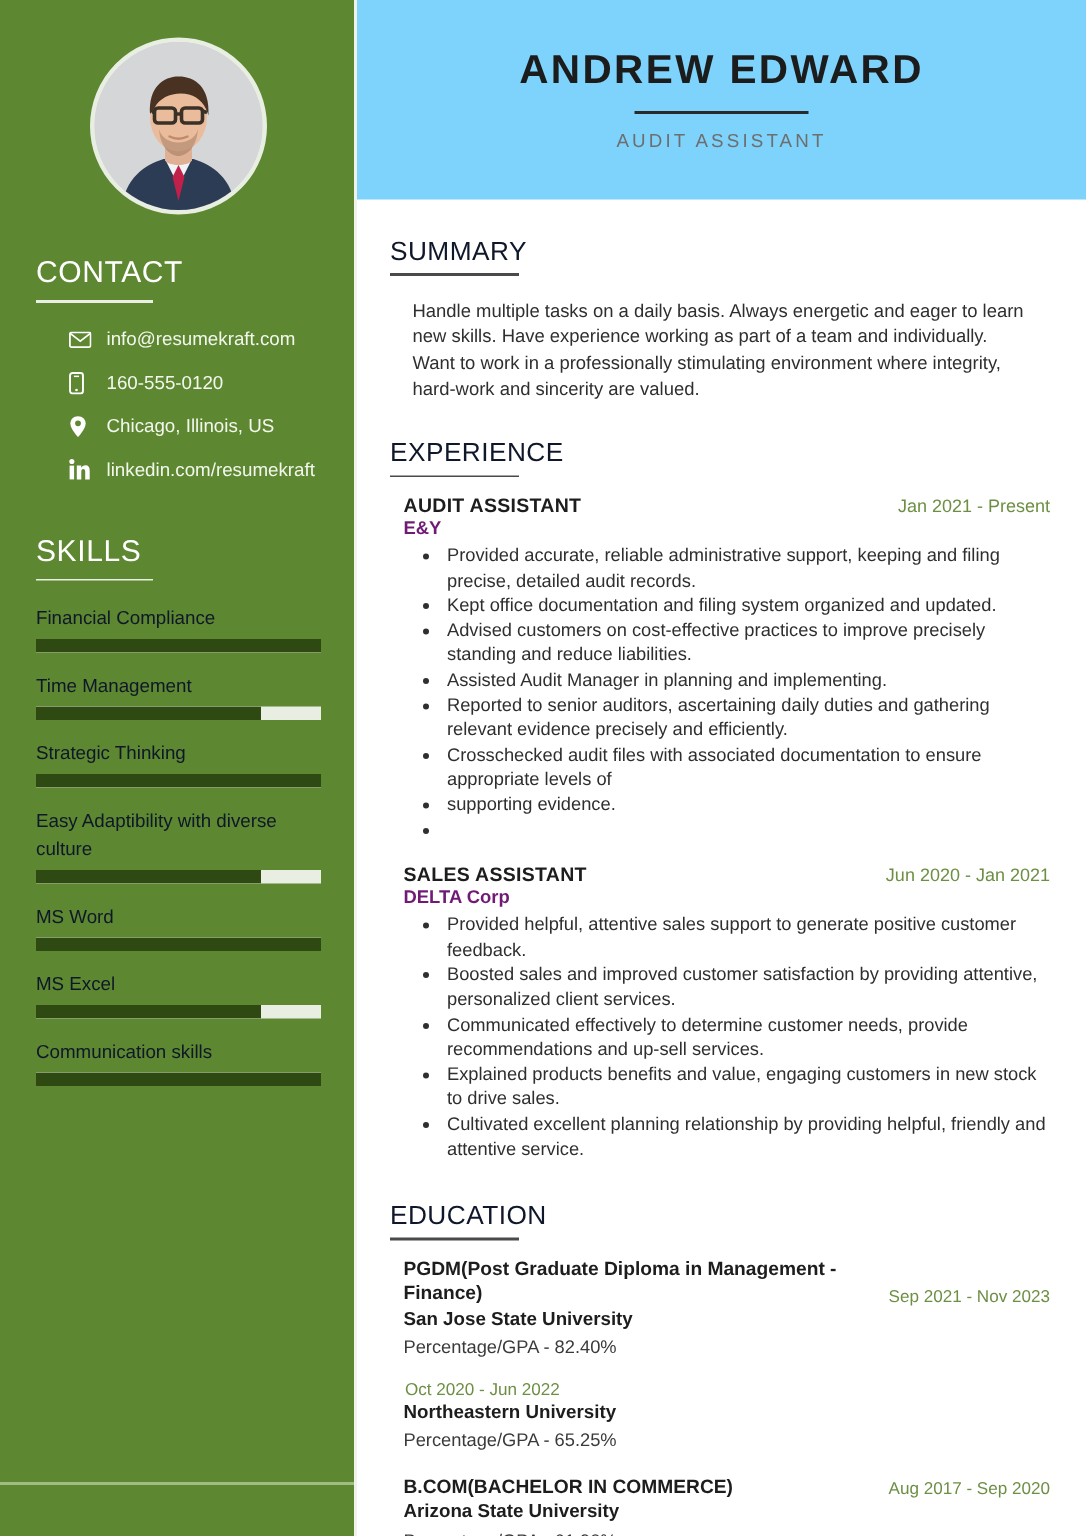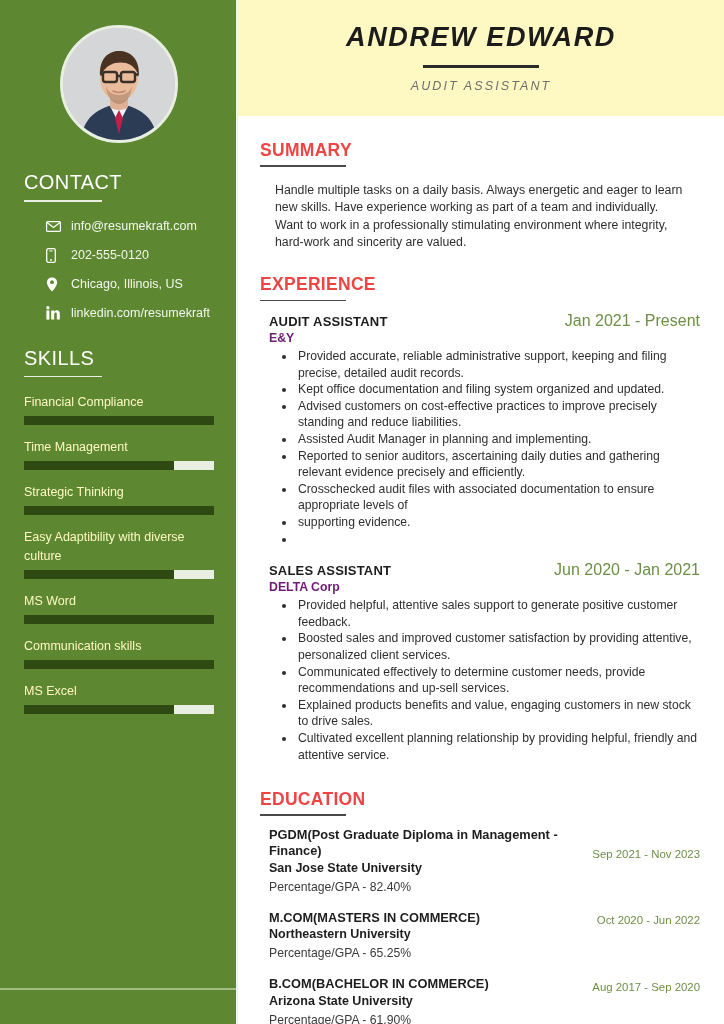--- a/index.html
+++ b/index.html
@@ -102,30 +102,30 @@
     width: 17px;
     flex: 0 0 17px;
     margin-right: 8px;
     display: flex;
     align-items: center;
     justify-content: flex-start;
     color: #ffffff;
   }
   .contact-icon svg { display: block; }
 
-  #skills-block { margin-top: 26px; }
+  #skills-block { margin-top: 36px; }
   .skills-list {
     margin: 16px 0 0 0;
     padding: 0;
     list-style: none;
   }
   .skill-item { margin-bottom: 13px; }
   .skill-label {
     font-size: 12.5px;
-    color: #fef9c3;
+    color: #0f172a;
     line-height: 1.45;
     display: block;
     margin-bottom: 5px;
   }
   .skill-bar {
     width: 100%;
     height: 9px;
     background: #e9eee3;
     position: relative;
     overflow: hidden;
@@ -137,28 +137,27 @@
   }
 
   
   .main {
     flex: 1 1 auto;
     background: #ffffff;
     position: relative;
     box-sizing: border-box;
   }
   .header-band {
-    background: #fef9c3;
-    height: 116px;
+    background: #7dd3fc;
+    height: 133px;
     display: flex;
     flex-direction: column;
     align-items: center;
     justify-content: center;
     box-sizing: border-box;
-    font-style: italic;
   }
   .full-name {
     font-size: 27px;
     font-weight: bold;
     letter-spacing: 1.6px;
     color: #1c1c1c;
     margin: 0;
     line-height: 1.1;
     text-align: center;
   }
@@ -175,22 +174,22 @@
     margin: 0;
     text-align: center;
   }
 
   .main-body {
     padding: 24px 22px 0 22px;
   }
   .section { margin-bottom: 0; }
   .section-heading {
     font-size: 17.5px;
-    font-weight: bold;
-    color: #ef4444;
+    font-weight: normal;
+    color: #0f172a;
     letter-spacing: .3px;
     margin: 0;
     line-height: 1.15;
   }
   .section-rule {
     width: 86px;
     height: 1.5px;
     background: #4a4a4a;
     margin: 5px 0 11px 0;
   }
@@ -211,21 +210,21 @@
   }
   .entry-role {
     font-size: 13px;
     font-weight: bold;
     color: #1d1d1d;
     letter-spacing: .2px;
     margin: 0;
     padding-left: 9px;
   }
   .entry-date {
-    font-size: 16px;
+    font-size: 12px;
     color: #6d8f44;
     white-space: nowrap;
     margin-left: 12px;
     padding-right: 2px;
   }
   .entry-org {
     font-size: 12.3px;
     font-weight: bold;
     color: #701a75;
     margin: 1px 0 0 0;
@@ -341,21 +340,21 @@
         </li>
 
         <li class="contact-item">
           <span class="contact-icon">
             <svg width="10" height="15" viewBox="0 0 10 15" xmlns="http://www.w3.org/2000/svg" aria-hidden="true">
               <rect x="0.7" y="0.7" width="8.6" height="13.6" rx="1.6" fill="none" stroke="#ffffff" stroke-width="1.3"></rect>
               <circle cx="5" cy="12" r="0.9" fill="#ffffff"></circle>
               <rect x="3.3" y="2.4" width="3.4" height="1" fill="#ffffff"></rect>
             </svg>
           </span>
-          <span>202-555-0120</span>
+          <span>160-555-0120</span>
         </li>
 
         <li class="contact-item">
           <span class="contact-icon">
             <svg width="12" height="15" viewBox="0 0 12 15" xmlns="http://www.w3.org/2000/svg" aria-hidden="true">
               <path d="M6 0.5 C3 0.5 0.9 2.6 0.9 5.4 C0.9 9.1 6 14.4 6 14.4 C6 14.4 11.1 9.1 11.1 5.4 C11.1 2.6 9 0.5 6 0.5 Z" fill="#ffffff"></path>
               <circle cx="6" cy="5.2" r="1.9" fill="#5d8730"></circle>
             </svg>
           </span>
           <span>Chicago, Illinois, US</span>
@@ -409,30 +408,30 @@
         </li>
 
         <li class="skill-item">
           <span class="skill-label">MS Word</span>
           <div class="skill-bar">
             <div class="skill-fill" style="width: 100%;"></div>
           </div>
         </li>
 
         <li class="skill-item">
+          <span class="skill-label">MS Excel</span>
+          <div class="skill-bar">
+            <div class="skill-fill" style="width: 79%;"></div>
+          </div>
+        </li>
+
+        <li class="skill-item">
           <span class="skill-label">Communication skills</span>
           <div class="skill-bar">
             <div class="skill-fill" style="width: 100%;"></div>
-          </div>
-        </li>
-
-        <li class="skill-item">
-          <span class="skill-label">MS Excel</span>
-          <div class="skill-bar">
-            <div class="skill-fill" style="width: 79%;"></div>
           </div>
         </li>
 
       </ul>
     </section>
   </aside>
 
   <main class="main">
 
     <div class="header-band">
@@ -495,21 +494,20 @@
           <div class="edu-head">
             <div class="edu-degree">PGDM(Post Graduate Diploma in Management - Finance)</div>
             <div class="edu-date">Sep 2021 - Nov 2023</div>
           </div>
           <div class="edu-school">San Jose State University</div>
           <div class="edu-score">Percentage/GPA - 82.40%</div>
         </div>
 
         <div class="edu-entry">
           <div class="edu-head">
-            <div class="edu-degree">M.COM(MASTERS IN COMMERCE)</div>
             <div class="edu-date">Oct 2020 - Jun 2022</div>
           </div>
           <div class="edu-school">Northeastern University</div>
           <div class="edu-score">Percentage/GPA - 65.25%</div>
         </div>
 
         <div class="edu-entry">
           <div class="edu-head">
             <div class="edu-degree">B.COM(BACHELOR IN COMMERCE)</div>
             <div class="edu-date">Aug 2017 - Sep 2020</div>

